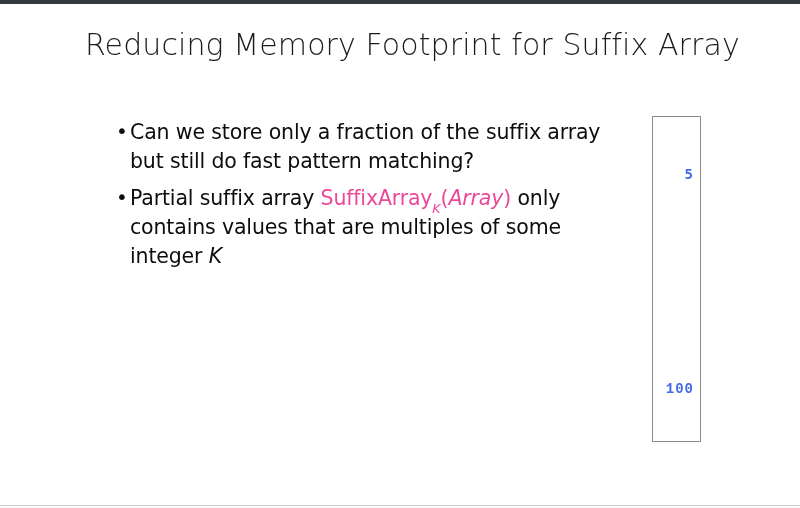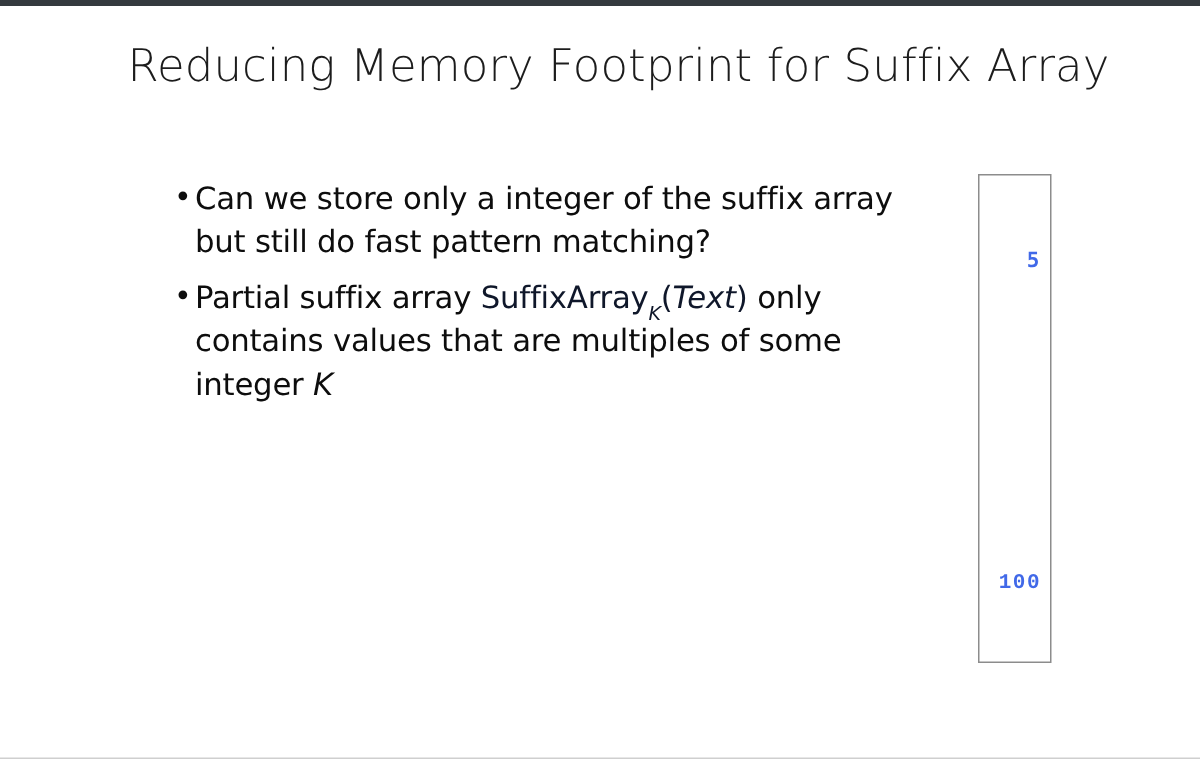--- a/index.html
+++ b/index.html
@@ -76,21 +76,21 @@
     margin-top: 8px;
   }
   .bullet-glyph {
     position: absolute;
     left: 0;
     top: -1px;
     font-size: 20px;
     line-height: 29px;
     color: #0d0d0d;
   }
-  .accent { color: #0f172a; }
+  .accent { color: #ec4899; }
   .ital { font-style: italic; }
   .sub {
     font-size: 0.62em;
     font-style: italic;
     vertical-align: sub;
     line-height: 0;
     position: relative;
     top: 3px;
   }
 
@@ -136,25 +136,25 @@
 <div id="top-bar-shadow"></div>
 
 <div id="slide">
 
   <div id="slide-title">Reducing Memory Footprint for Suffix Array</div>
 
   <ul id="body-list">
 
     <li class="bullet-item">
       <span class="bullet-glyph">•</span>
-      <span>Can we store only a integer of the suffix array but still do fast pattern matching?</span>
+      <span>Can we store only a fraction of the suffix array but still do fast pattern matching?</span>
     </li>
 
     <li class="bullet-item">
-      <span class="bullet-glyph">•</span><span>Partial suffix array </span><span class="accent">SuffixArray</span><span class="accent sub">K</span><span class="accent">(</span><span class="accent ital">Text</span><span class="accent">)</span><span> only contains values that are multiples of some integer </span><span class="ital">K</span>
+      <span class="bullet-glyph">•</span><span>Partial suffix array </span><span class="accent">SuffixArray</span><span class="accent sub">K</span><span class="accent">(</span><span class="accent ital">Array</span><span class="accent">)</span><span> only contains values that are multiples of some integer </span><span class="ital">K</span>
     </li>
 
   </ul>
 
   <div id="array-box">
     <div id="array-cell-top" class="array-cell">5</div>
     <div id="array-cell-bot" class="array-cell">100</div>
   </div>
 
 </div>

